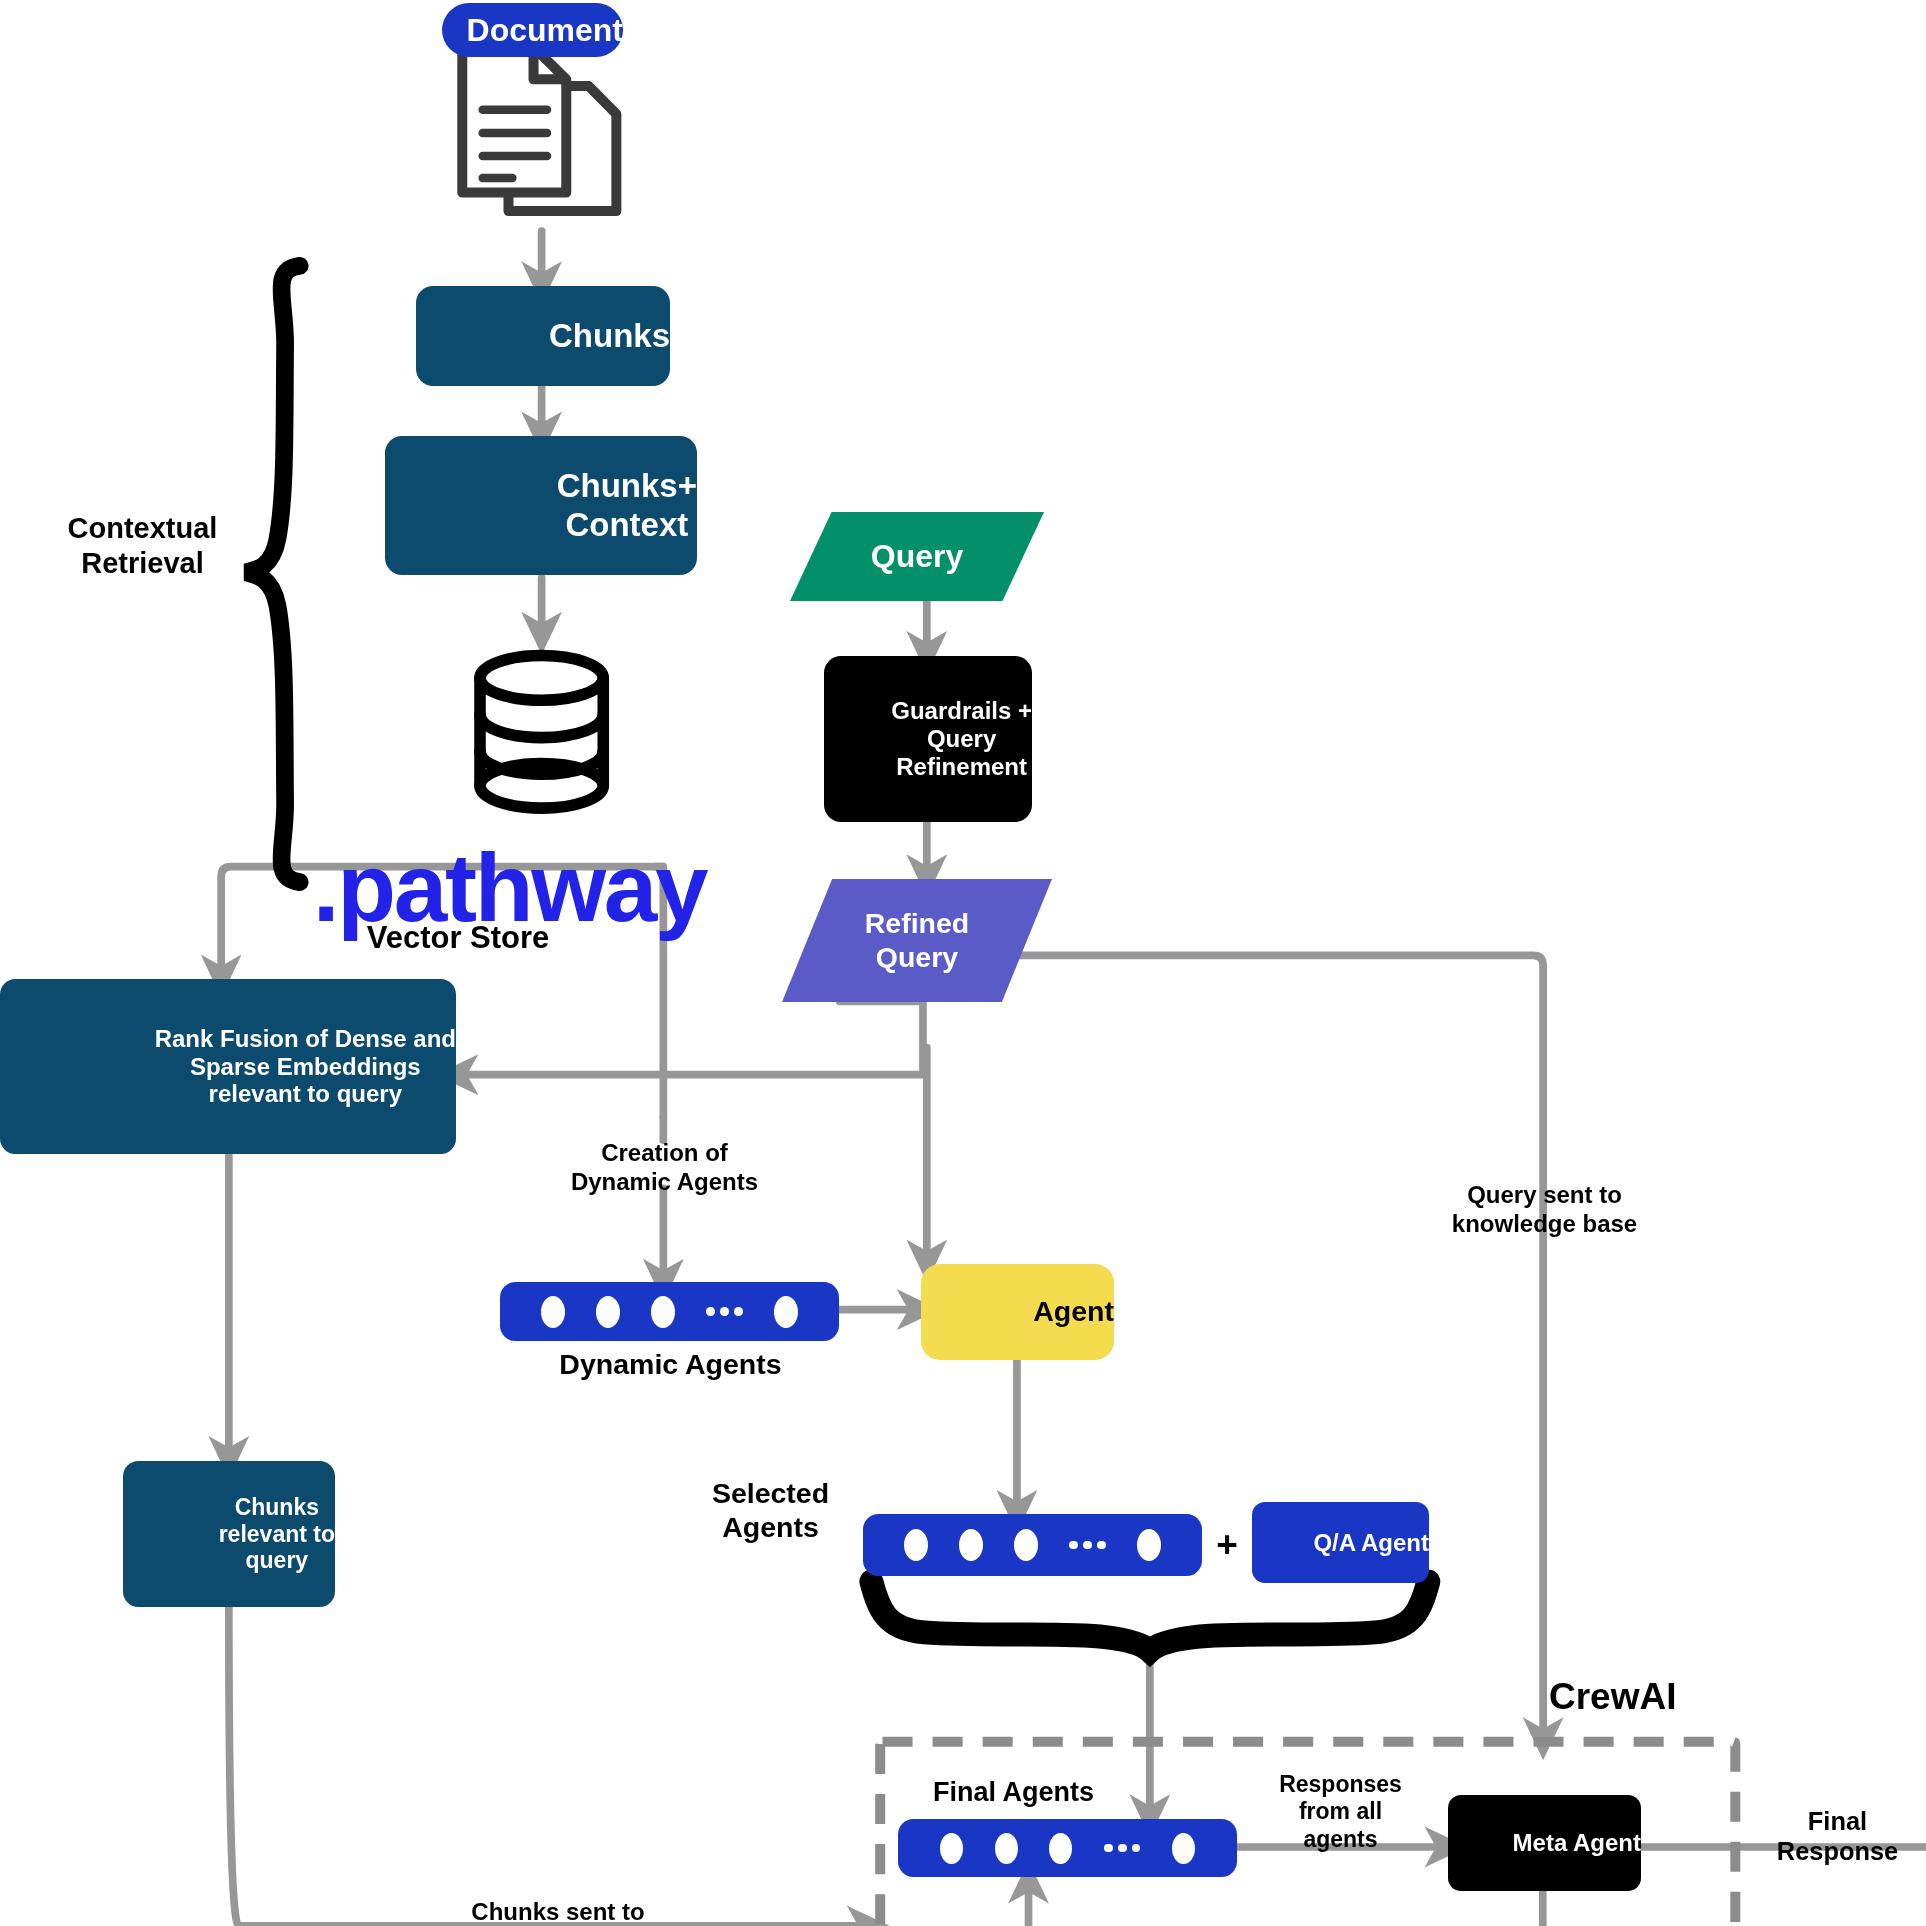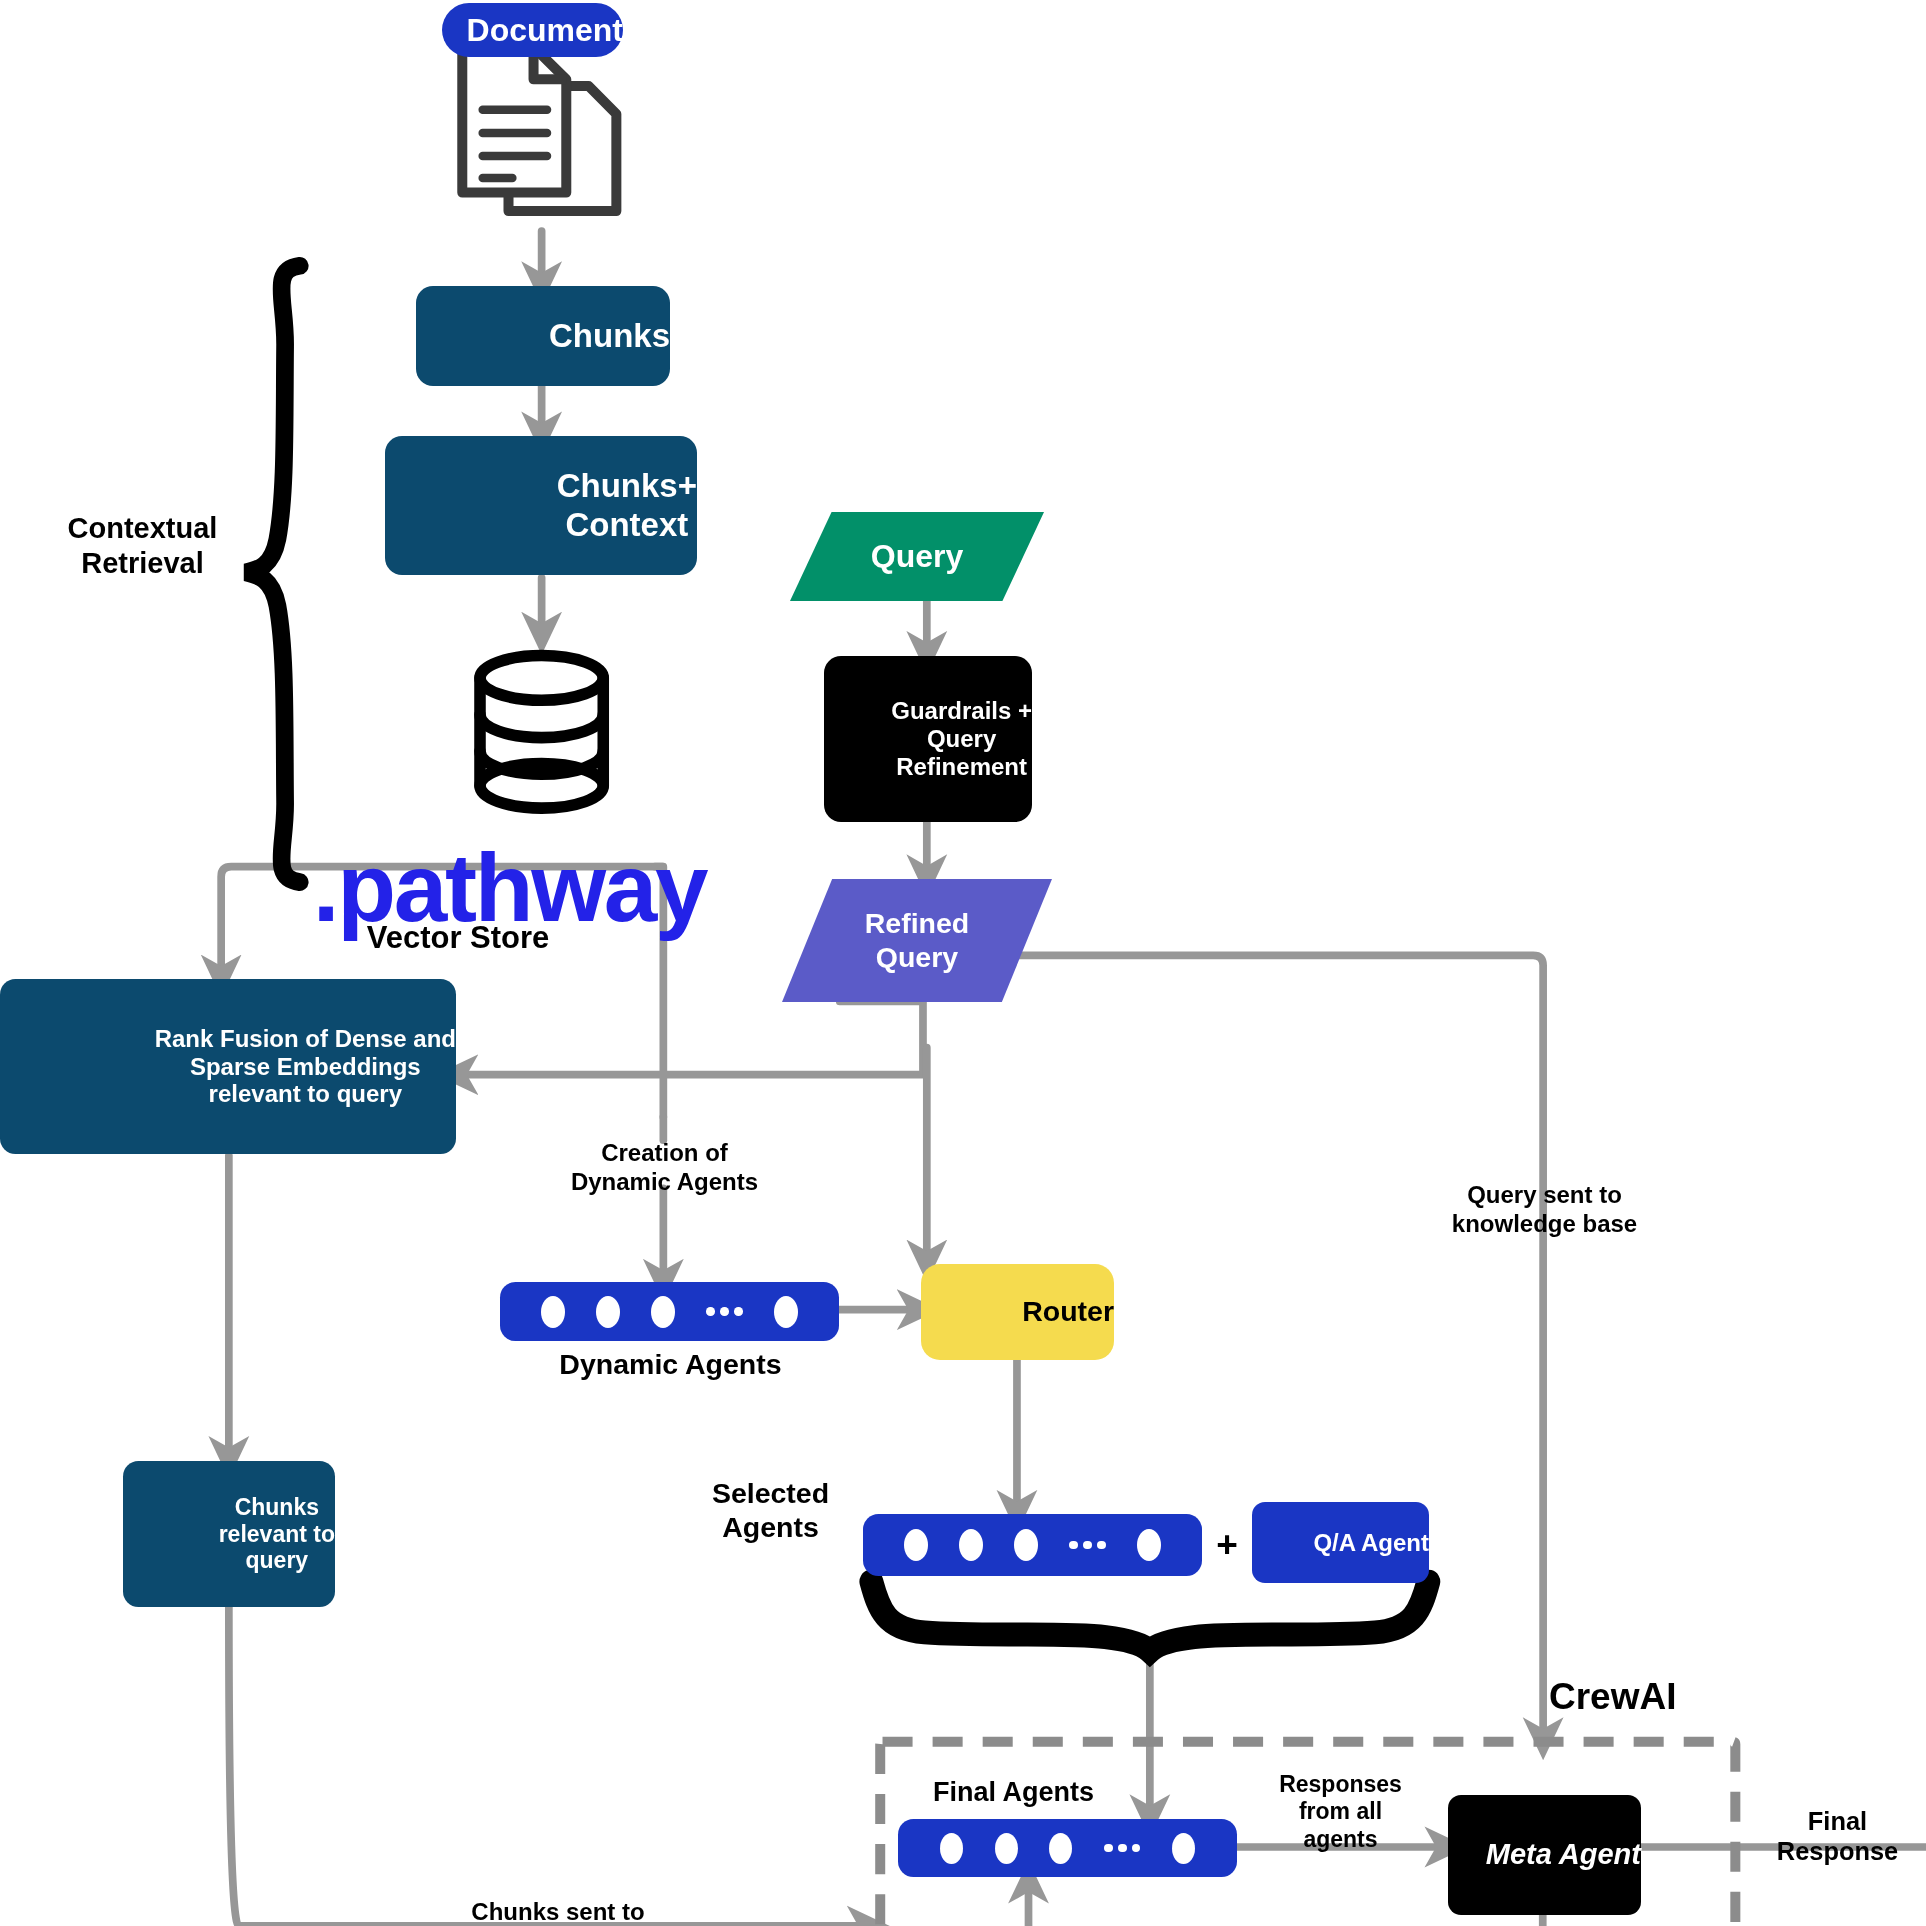--- a/index.html
+++ b/index.html
@@ -204,21 +204,21 @@
         <i></i>
         <i></i>
       </span>
     <span class="dot" style="width:24px;height:32px;"></span>
   </div>
   <div class="lbl" style="left:497px;top:1344px;width:347px;height:42px;font-size:28.5px;">
     <span>Dynamic Agents</span>
   </div>
 
   <div class="node rbox yellow" style="left:921px;top:1264px;width:193px;height:96px;font-size:28.5px;border-radius:19px;">
-    <span>Router</span>
+    <span>Agent</span>
   </div>
 
   <div class="lbl" style="left:686px;top:1468px;width:169px;height:85px;font-size:28.5px;white-space:pre-line;">
     <span>Selected
 Agents</span>
   </div>
 
   <div class="agentbar" style="left:863px;top:1514px;width:339px;height:62px;">
     <span class="dot" style="width:24px;height:32px;"></span>
     <span class="dot" style="width:24px;height:32px;"></span>
@@ -258,21 +258,21 @@
       </span>
     <span class="dot" style="width:23px;height:31px;"></span>
   </div>
 
   <div class="lbl" style="left:1244px;top:1760px;width:193px;height:104px;font-size:23px;white-space:pre-line;">
     <span>Responses
 from all
 agents</span>
   </div>
 
-  <div class="node rbox black" style="left:1448px;top:1795px;width:193px;height:120px;font-size:29px;border-radius:13px;font-style:italic;">
+  <div class="node rbox black" style="left:1448px;top:1795px;width:193px;height:96px;font-size:24px;border-radius:13px;">
     <span>Meta Agent</span>
   </div>
 
   <div class="lbl" style="left:1745px;top:1791px;width:185px;height:92px;font-size:25.4px;white-space:pre-line;">
     <span>Final
 Response</span>
   </div>
 
 </div>
 

